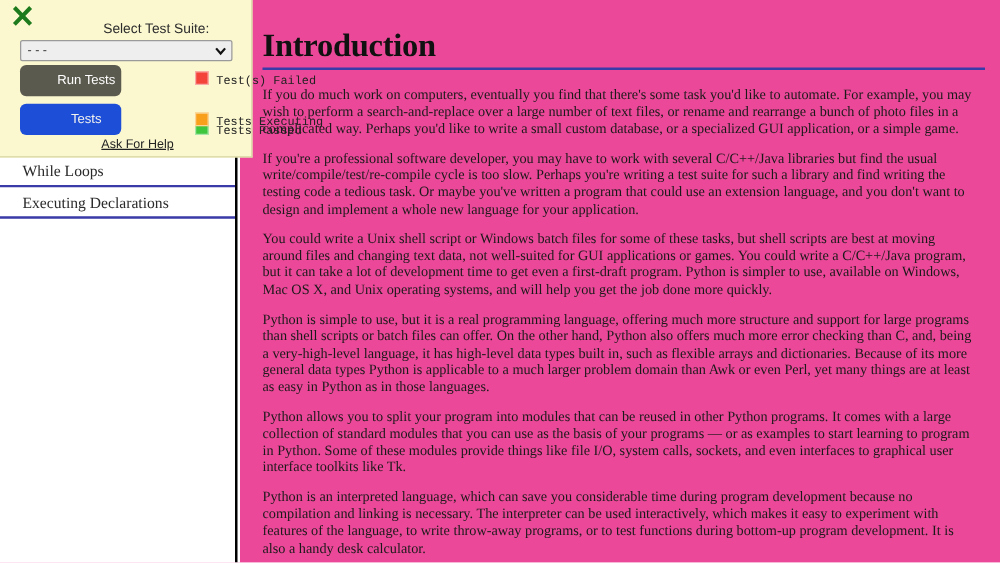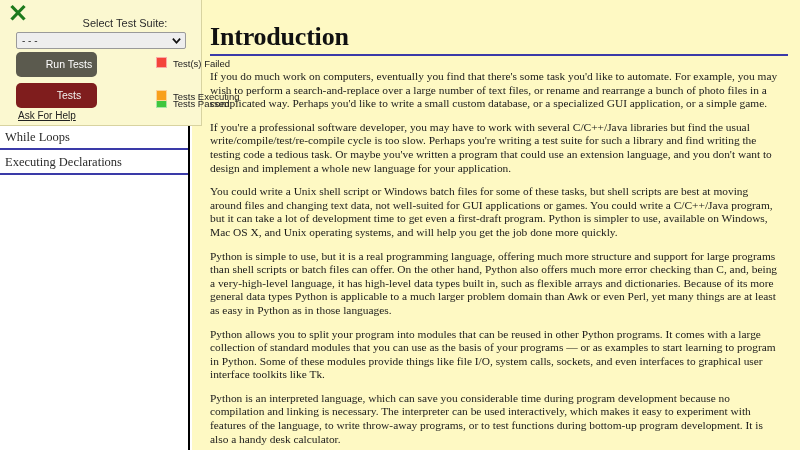--- a/index.html
+++ b/index.html
@@ -22,38 +22,38 @@
     position: absolute;
     left: 0; top: 0;
     width: 190px;
     height: 450px;
     background: #ffffff;
     border-right: 2px solid #000000;
   }
   .nav-item {
     height: 25px;
     line-height: 25px;
-    padding-left: 5px;
+    padding-left: 18px;
     font-family: "Liberation Serif", serif;
     font-size: 12.5px;
     color: #2b2b2b;
     border-bottom: 2px solid #3a3aa8;
     background: #ffffff;
     white-space: nowrap;
     overflow: hidden;
   }
   .nav-item:first-child { border-top: 2px solid #3a3aa8; }
 
   
   #main {
     position: absolute;
     left: 192px; top: 0;
     width: 608px;
     height: 450px;
-    background: #fef9c3;
+    background: #ec4899;
     padding: 16px 10px 0 18px;
     overflow: hidden;
   }
   #page-title {
     font-family: "Liberation Serif", serif;
     font-size: 26px;
     font-weight: bold;
     color: #111111;
     margin: 6px 0 2px 0;
     letter-spacing: -0.2px;
@@ -138,48 +138,49 @@
     cursor: pointer;
     color: #ffffff;
     padding-left: 25px;
   }
   #run-tests-button {
     left: 16px; top: 52px;
     background: #5b5a4e;
   }
   #tests-button {
     left: 16px; top: 83px;
-    background: #7f1d1d;
+    background: #1d4ed8;
     color: #f2f2ee;
   }
   .legend-row {
     position: absolute;
     left: 108px;
     height: 14px;
-    font-family: Liberation Sans, sans-serif;
+    font-family: Liberation Mono, monospace;
     font-size: 9.5px;
     color: #222222;
     line-height: 14px;
     white-space: nowrap;
     padding-left: 48px;
   }
   #legend-failed   { top: 57px; }
   #legend-passed   { top: 73px; margin-top: 24px; }
   #legend-executing{ top: 90px; }
   .swatch {
     display: inline-block;
     width: 11px; height: 11px;
     vertical-align: -1px;
     margin-right: 6px;
     border: 1px solid rgba(255,255,255,0.55);
   }
   #ask-help-link {
     position: absolute;
     left: 0; top: 110px;
     width: 202px;
+    text-align: center;
     font-family: "Liberation Sans", sans-serif;
     font-size: 10px;
     color: #222222;
     text-decoration: underline;
     cursor: pointer;
     padding-left: 18px;
   }
 </style>
 </head>
 <body>

